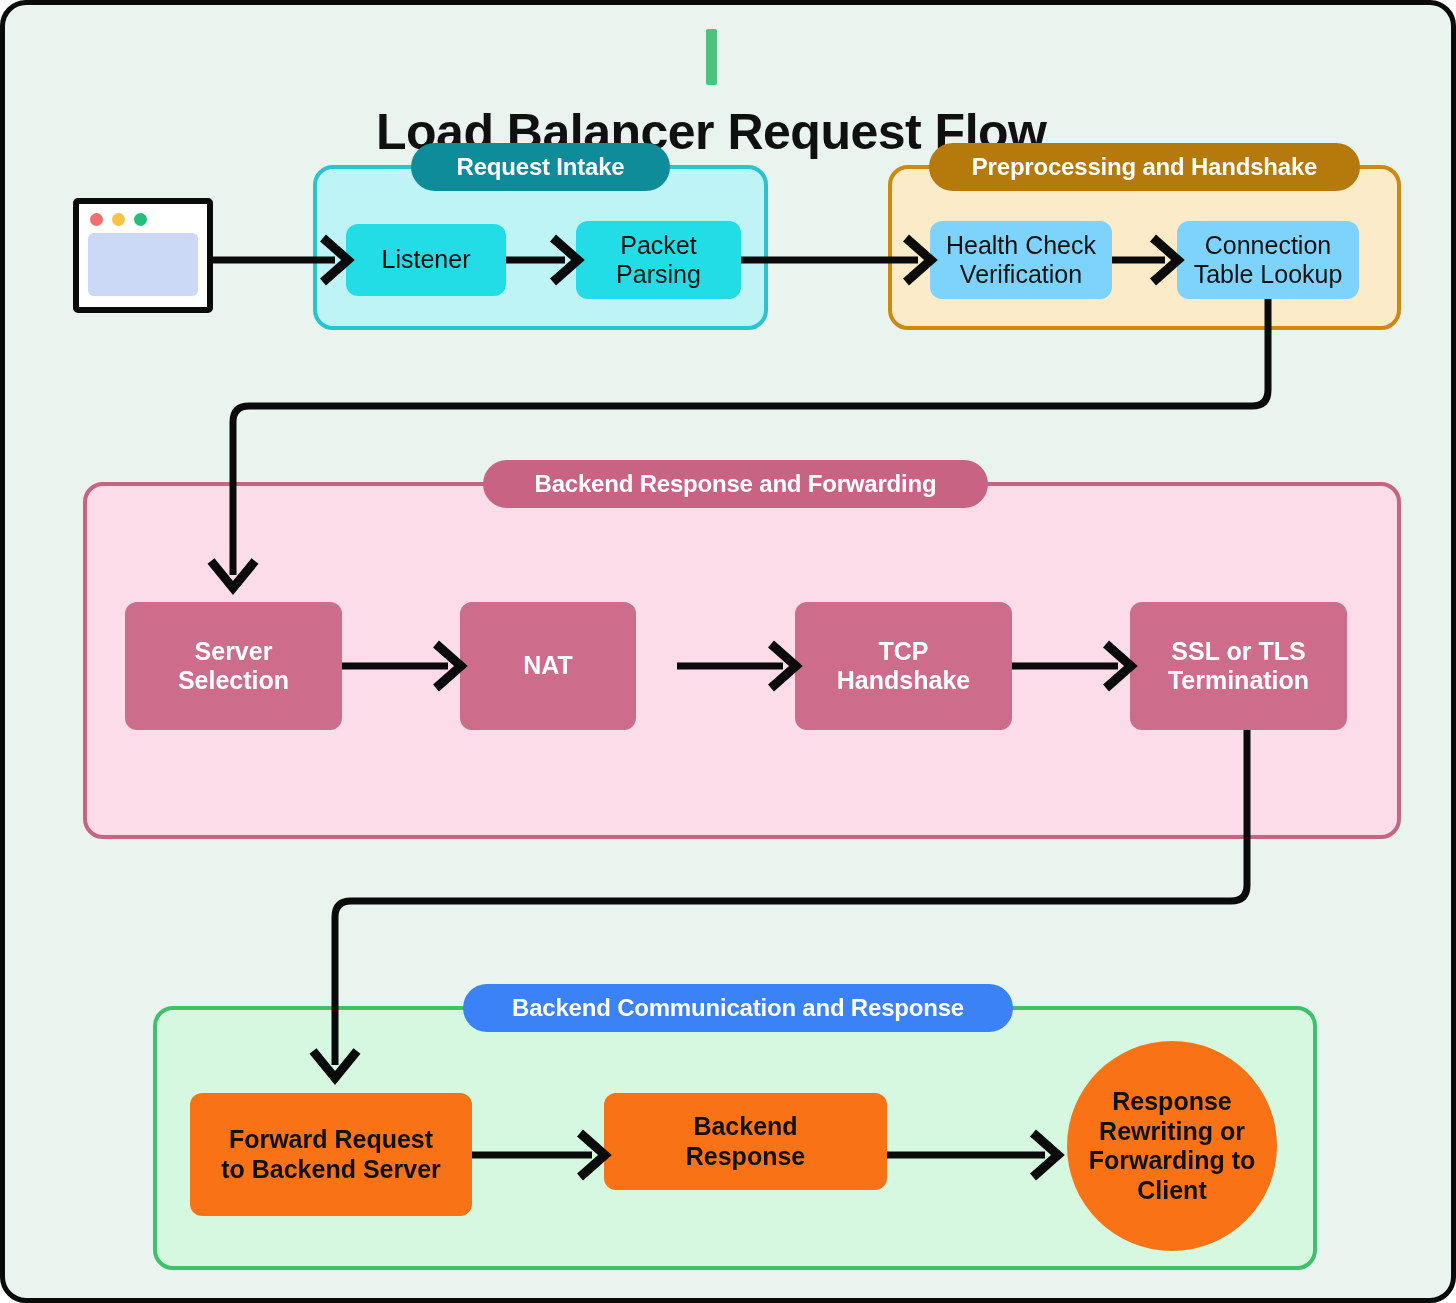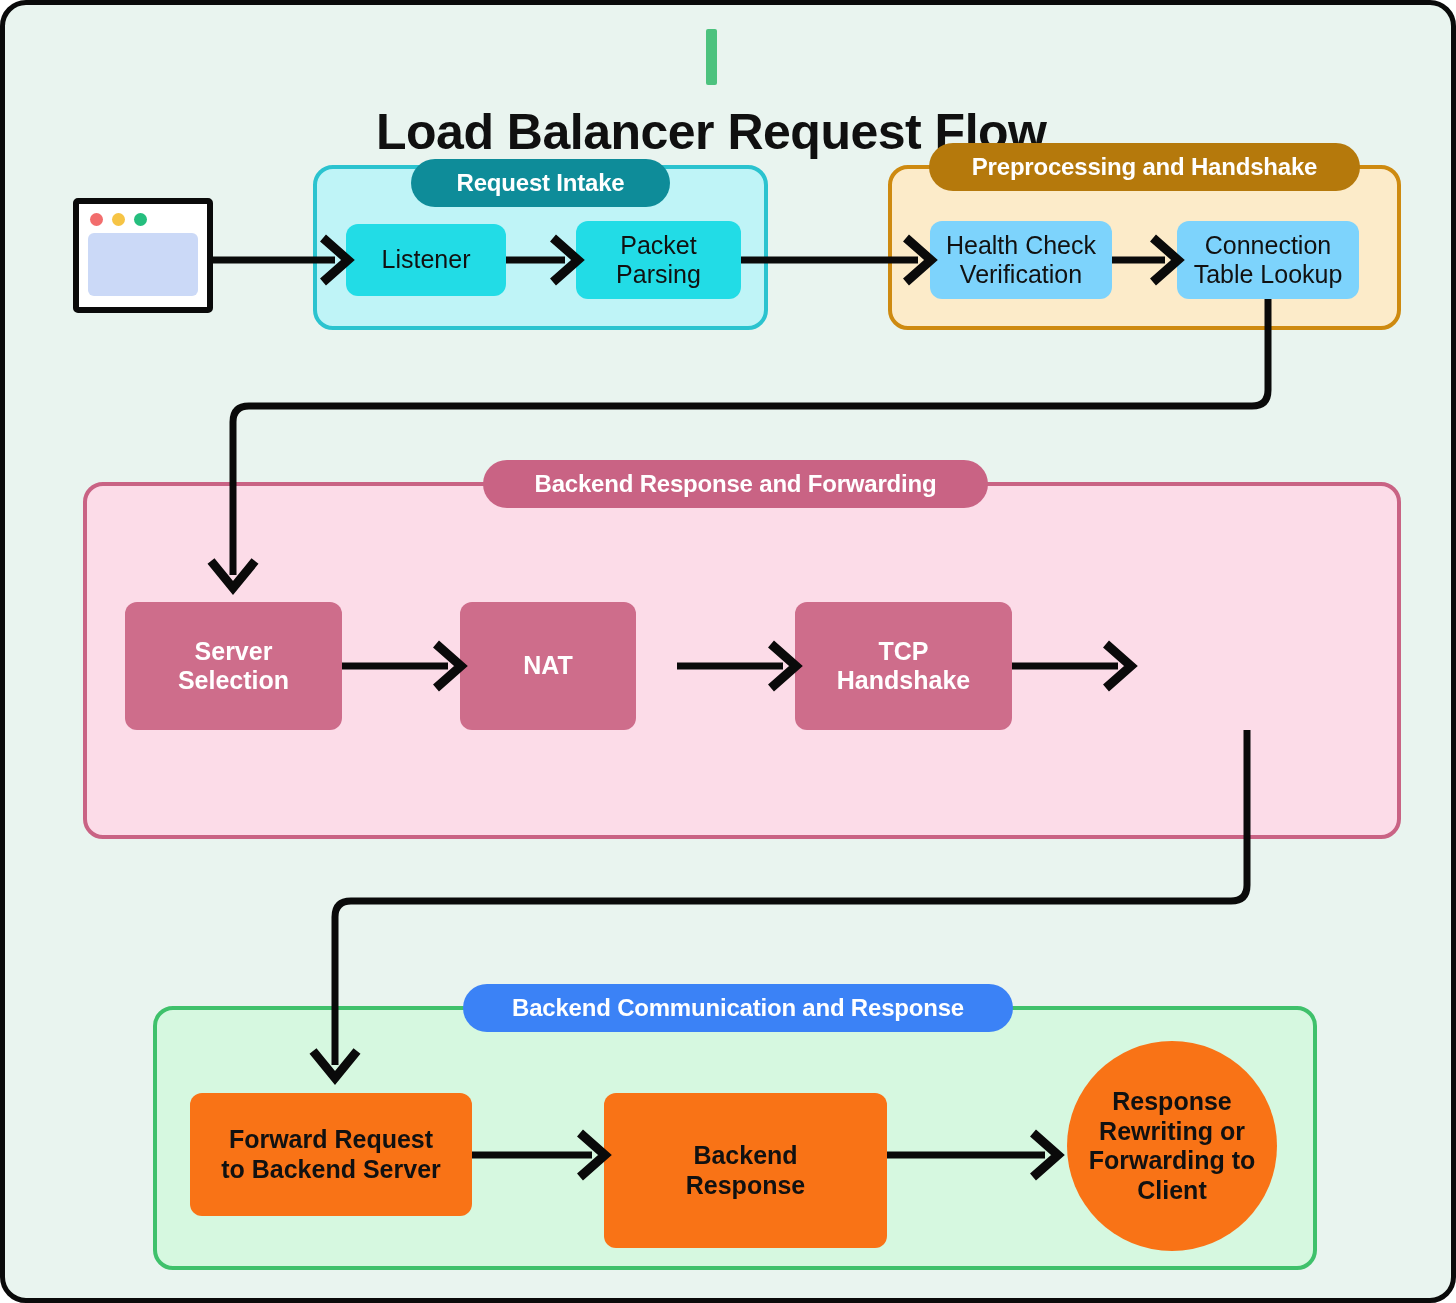--- a/index.html
+++ b/index.html
@@ -130,21 +130,21 @@
   <div class="browser" style="left:68px; top:193px; width:140px; height:115px;">
     <div class="browser-dots">
       <div class="dot" style="background:#F26D6D"></div>
       <div class="dot" style="background:#F6C445"></div>
       <div class="dot" style="background:#25BE7E"></div>
     </div>
     <div class="browser-screen"></div>
   </div>
 
   <div class="panel panel-cyan" style="left:308px; top:160px; width:455px; height:165px;"></div>
-  <div class="pill pill-cyan" style="left:406px; top:138px; width:259px; height:48px; font-size:24px;margin-top:16px;">Request Intake</div>
+  <div class="pill pill-cyan" style="left:406px; top:138px; width:259px; height:48px; font-size:24px;">Request Intake</div>
 
   <div class="node node-cyan" style="left:341px; top:219px; width:160px; height:72px;">
     <span>Listener</span>
   </div>
   <div class="node node-cyan" style="left:571px; top:216px; width:165px; height:78px;">
     <span>Packet<br>Parsing</span>
   </div>
 
   <div class="panel panel-amber" style="left:883px; top:160px; width:513px; height:165px;"></div>
   <div class="pill pill-amber" style="left:924px; top:138px; width:431px; height:48px; font-size:24px;">Preprocessing and Handshake</div>
@@ -161,28 +161,31 @@
 
   <div class="node node-pink" style="left:120px; top:597px; width:217px; height:128px;">
     <span>Server<br>Selection</span>
   </div>
   <div class="node node-pink" style="left:455px; top:597px; width:176px; height:128px;">
     <span>NAT</span>
   </div>
   <div class="node node-pink" style="left:790px; top:597px; width:217px; height:128px;">
     <span>TCP<br>Handshake</span>
   </div>
+  <div class="node node-pink" style="left:1125px; top:597px; width:217px; height:128px;">
+    <span>SSL or TLS<br>Termination</span>
+  </div>
 
   <div class="panel panel-green" style="left:148px; top:1001px; width:1164px; height:264px;"></div>
   <div class="pill pill-green" style="left:458px; top:979px; width:550px; height:48px; font-size:24px;">Backend Communication and Response</div>
 
   <div class="node node-green" style="left:185px; top:1088px; width:282px; height:123px;">
     <span>Forward Request<br>to Backend Server</span>
   </div>
-  <div class="node node-green" style="left:599px; top:1088px; width:283px; height:155px;">
+  <div class="node node-green" style="left:599px; top:1088px; width:283px; height:97px;">
     <span>Backend<br>Response</span>
   </div>
   <div class="node node-green node-circle" style="left:1062px; top:1036px; width:210px; height:210px;">
     <span>Response<br>Rewriting or<br>Forwarding to<br>Client</span>
   </div>
 
   <svg class="wires" viewBox="0 0 1456 1303">
 
     <path class="wire" d="M208 255 H 330"></path>
     <polyline class="head" points="318,233 343,255 318,277"></polyline>

